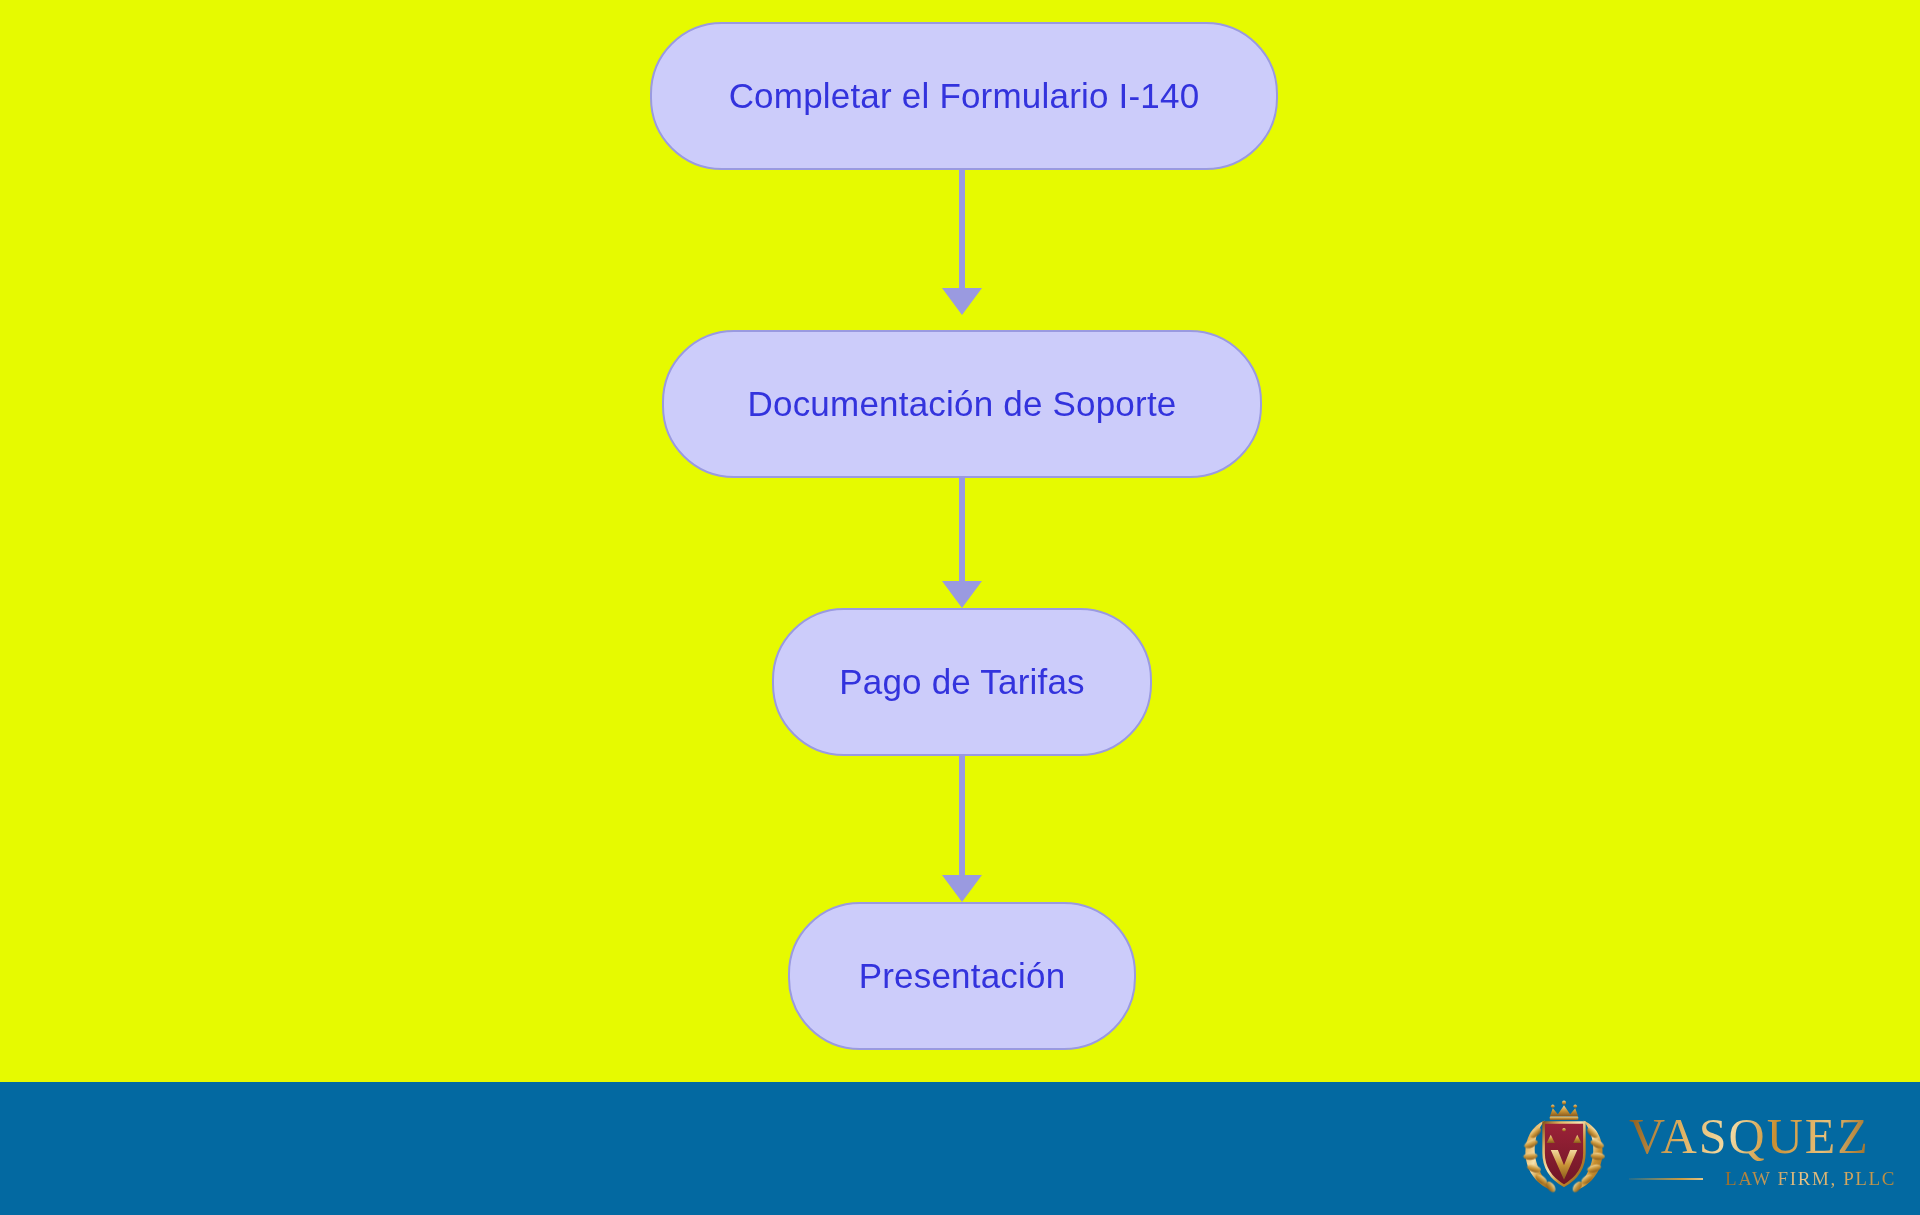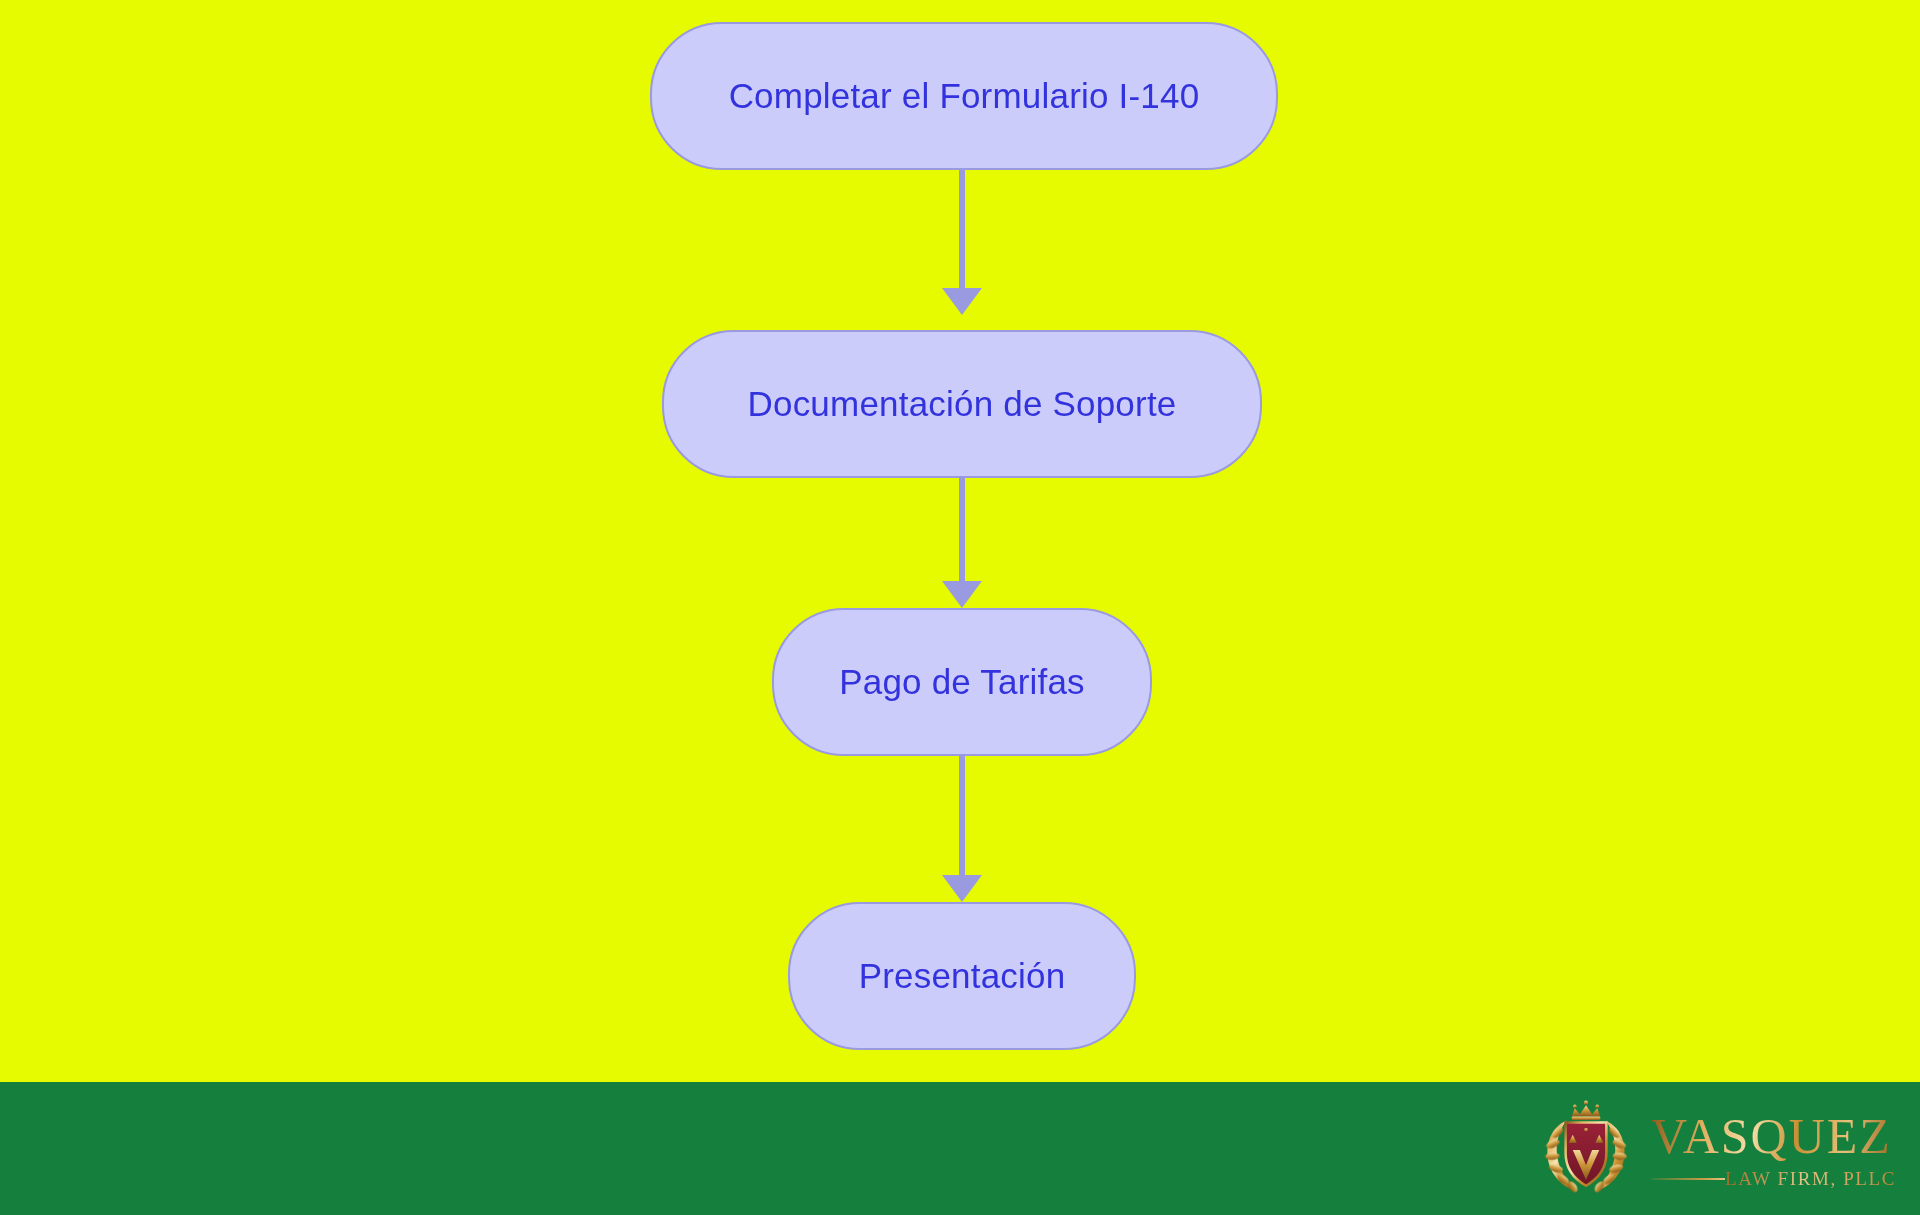--- a/index.html
+++ b/index.html
@@ -72,21 +72,21 @@
     height: 1082px;
     pointer-events: none;
   }
   
   #footer {
     position: absolute;
     left: 0;
     top: 1082px;
     width: 1920px;
     height: 133px;
-    background: #15803d;
+    background: #0369a1;
   }
   #logo {
     position: absolute;
     right: 24px;
     top: 14px;
     display: flex;
     align-items: center;
     gap: 14px;
   }
   #crest {
@@ -108,21 +108,21 @@
     line-height: 1;
     background: linear-gradient(100deg, #8a5a1c 0%, #e0b060 22%, #f3dca6 42%, #c98f32 60%, #e8c079 80%, #9c6a22 100%);
     -webkit-background-clip: text;
     background-clip: text;
     color: transparent;
     white-space: nowrap;
   }
   #logo-sub-row {
     display: flex;
     align-items: center;
-    gap: 0;
+    gap: 22px;
     width: 100%;
     margin-top: 7px;
   }
   #logo-rule {
     height: 2px;
     width: 74px;
     flex: 0 0 auto;
     background: linear-gradient(90deg, rgba(190,140,60,0.15), #c79a45 70%, #e3c484);
   }
   #logo-sub {

